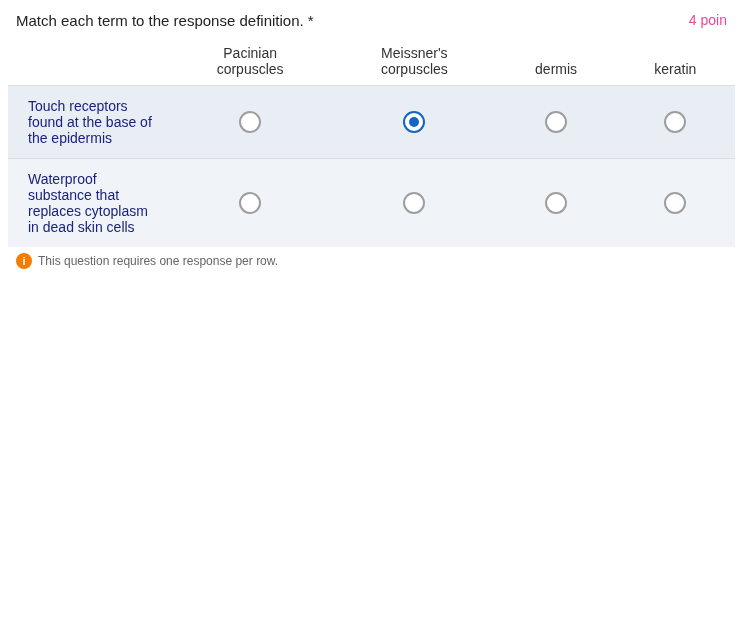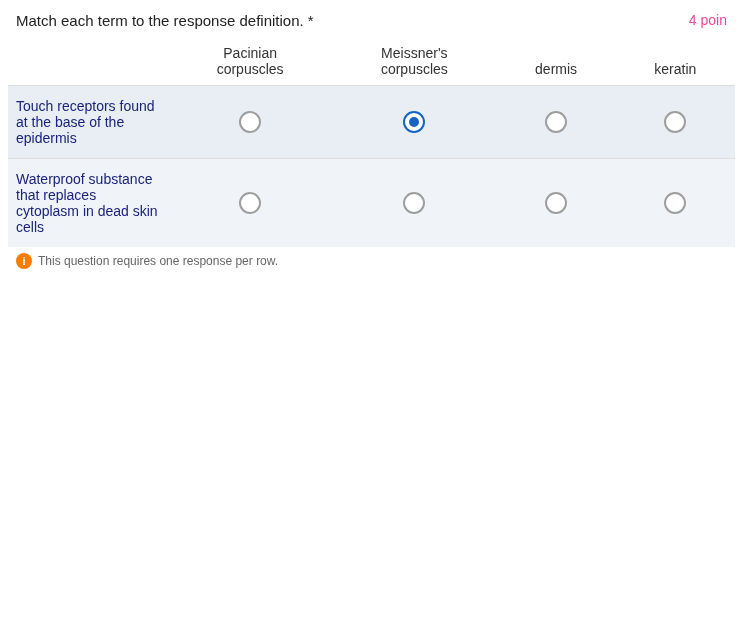--- a/index.html
+++ b/index.html
@@ -57,21 +57,21 @@
     }
     tbody td {
       padding: 12px 10px;
       text-align: center;
       vertical-align: middle;
     }
     tbody td:first-child {
       text-align: left;
       font-size: 14px;
       color: #1a237e;
-      padding-left: 8px;
+      padding-left: 20px;
     }
     .radio-outer {
       display: inline-block;
       width: 22px;
       height: 22px;
       border-radius: 50%;
       border: 2px solid #9e9e9e;
       background: white;
       cursor: pointer;
       position: relative;

